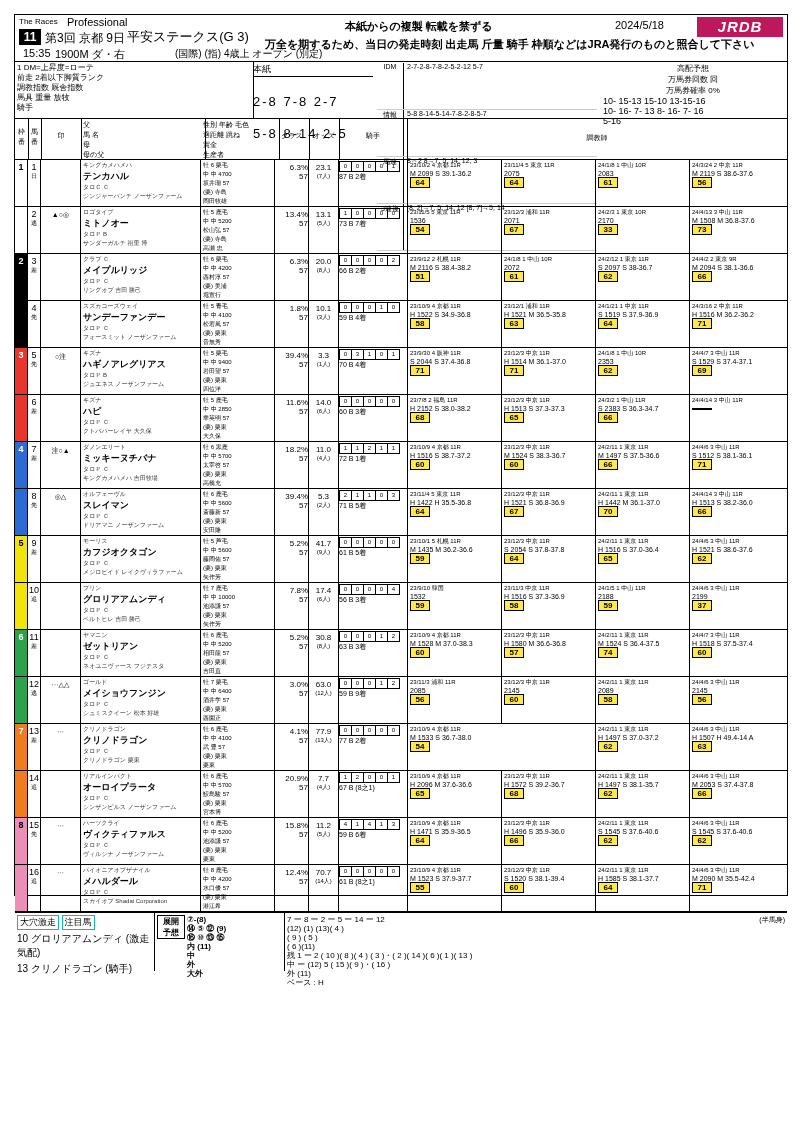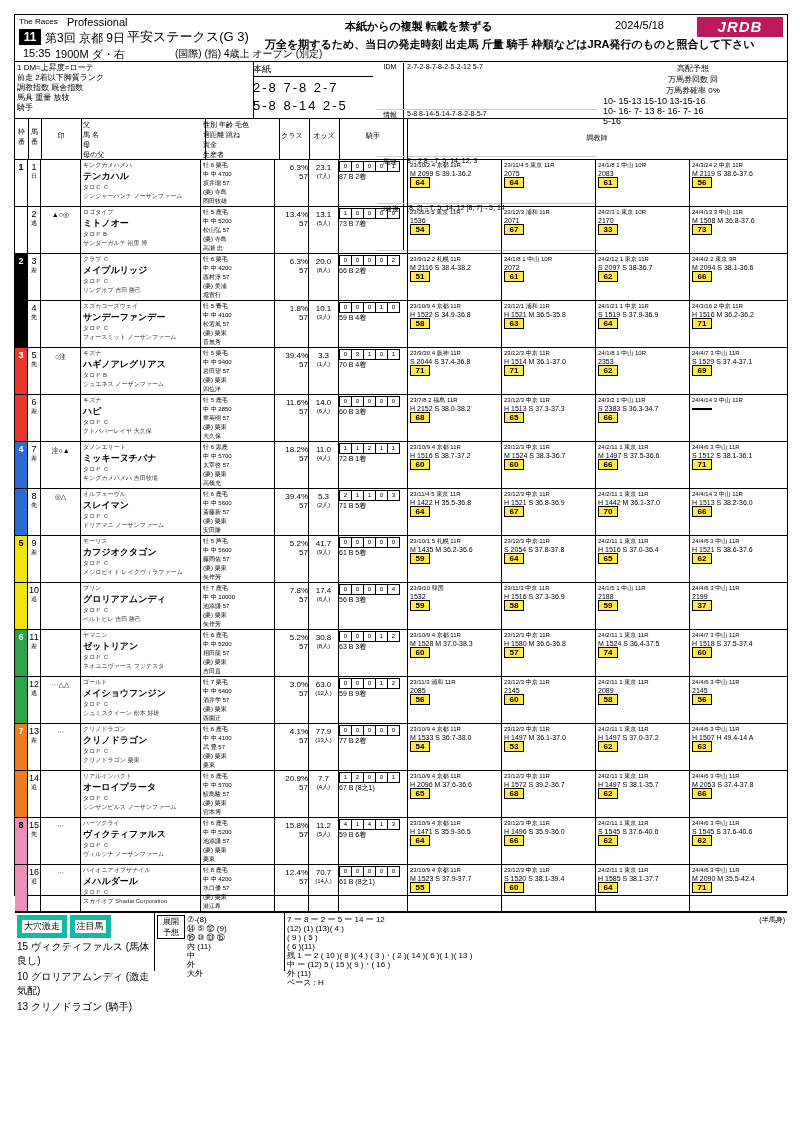--- a/index.html
+++ b/index.html
@@ -18,21 +18,21 @@
   .hdr .cls{position:absolute;left:160px;top:32px;font-size:10px;}
   .hdr .note1{position:absolute;left:330px;top:4px;font-size:11px;font-weight:bold;}
   .hdr .note2{position:absolute;left:250px;top:22px;font-size:11px;font-weight:bold;}
   .hdr .date{position:absolute;left:600px;top:4px;font-size:11px;}
   .hdr .logo{position:absolute;right:4px;top:2px;width:86px;height:20px;background:#be185d;color:#fff;font-style:italic;font-weight:bold;font-size:15px;text-align:center;line-height:20px;letter-spacing:1px;}
   
   .band{position:relative;height:56px;border-bottom:1px solid #000;font-size:8px;}
   .band .cell{position:absolute;top:0;bottom:0;border-right:1px solid #000;}
   .honshi{position:absolute;left:238px;top:1px;width:120px;text-align:left;}
   .honshi .t{font-size:9px;border-bottom:1px solid #000;}
-  .honshi .r{font-size:13px;letter-spacing:2px;margin-top:3px;}
+  .honshi .r{font-size:13px;letter-spacing:2px;margin-top:17px;}
   .idmbox{position:absolute;left:362px;top:1px;width:220px;font-size:9px;}
   .idmbox .row{display:flex;border-bottom:1px solid #ccc;}
   .idmbox .k{width:26px;border-right:1px solid #000;text-align:center;}
   .idmbox .v{padding-left:3px;}
   .kouhai{position:absolute;left:588px;top:1px;width:180px;font-size:8px;}
   .kouhai .t{text-align:center;font-size:8px;}
   .kouhai .r{font-size:9px;}
   
   .thead{position:relative;height:40px;border-bottom:1px solid #000;font-size:7px;}
   
@@ -65,23 +65,23 @@
   .w2{background:#000;color:#fff;}
   .w3{background:#e8352e;color:#fff;}
   .w4{background:#2b6cd4;color:#fff;}
   .w5{background:#f2e40b;color:#000;}
   .w6{background:#2ca24c;color:#fff;}
   .w7{background:#f07c1f;color:#fff;}
   .w8{background:#ec8fb8;color:#000;}
   
   .foot{position:relative;height:58px;border-top:1px solid #000;font-size:9px;}
   .foot .lbox{position:absolute;left:0;top:0;width:140px;height:100%;border-right:1px solid #000;box-sizing:border-box;padding:2px;}
-  .foot .lbox .t{font-size:9px;border:5px solid #14b8a6;display:inline-block;padding:0 2px;}
+  .foot .lbox .t{font-size:9px;border:1px solid #14b8a6;display:inline-block;padding:0 2px;}
   .foot .lbox .it{font-size:10px;margin-top:2px;}
-  .foot .mbox{position:absolute;left:140px;top:0;width:130px;height:100%;border-right:1px solid #000;box-sizing:border-box;font-size:8px;padding:2px;}
+  .foot .mbox{position:absolute;left:140px;top:0;width:130px;height:100%;border-right:1px solid #000;box-sizing:border-box;font-size:8px;padding:2px;font-weight:bold;}
   .foot .rbox{position:absolute;left:270px;top:0;right:0;height:100%;box-sizing:border-box;font-size:8px;padding:2px;}
 </style>
 </head>
 <body>
 
 <div class="page">
   <div class="sheet">
 
     <div class="hdr">
       <div class="theraces">The Races</div>
@@ -687,25 +687,20 @@
           </div>
           <div class="idm">4.1%<div>57</div></div>
           <div class="odds">77.9<div style="font-size:6px;">(13人)</div></div>
           <div class="boxes"><span class="b">0</span><span class="b">0</span><span class="b">0</span><span class="b">0</span><span class="b">0</span></div>
           <div class="form">77 B            2着</div>
           <div class="past p1">
             <div class="l1">23/10/9 4 京都 11R</div>
             <div class="l2">M 1533 S 36.7-38.0</div>
             <div><span class="badge cy">54</span></div>
           </div>
-          <div class="past p2">
-            <div class="l1">23/12/3 中京 11R</div>
-            <div class="l2">H 1497 M 36.1-37.0</div>
-            <div><span class="badge cy">53</span></div>
-          </div>
           <div class="past p3">
             <div class="l1">24/2/11 1 東京 11R</div>
             <div class="l2">H 1497 S 37.0-37.2</div>
             <div><span class="badge cy">62</span></div>
           </div>
           <div class="past p4">
             <div class="l1">24/4/6 3 中山 11R</div>
             <div class="l2">H 1507 H 49.4-14 A</div>
             <div><span class="badge cy">63</span></div>
           </div>
@@ -835,23 +830,20 @@
             <div class="l2">M 2090 M 35.5-42.4</div>
             <div><span class="badge cy">71</span></div>
           </div>
         </div>
       </div>
 
     <div class="foot">
       <div class="lbox">
         <div class="t"><span>大穴激走</span></div>
         <div class="t"><span>注目馬</span></div>
-        <div class="it"><span>15</span>
-          <span>ヴィクティファルス</span>
-          <span>(馬体良し)</span></div>
         <div class="it"><span>10</span>
           <span>グロリアアムンディ</span>
           <span>(激走気配)</span></div>
         <div class="it"><span>13</span>
           <span>クリノドラゴン</span>
           <span>(騎手)</span></div>
       </div>
       <div class="mbox">
         <div style="float:left;width:26px;border:1px solid #000;font-size:8px;text-align:center;">展開<br>予想</div>
         <div style="margin-left:30px;line-height:9px;">

